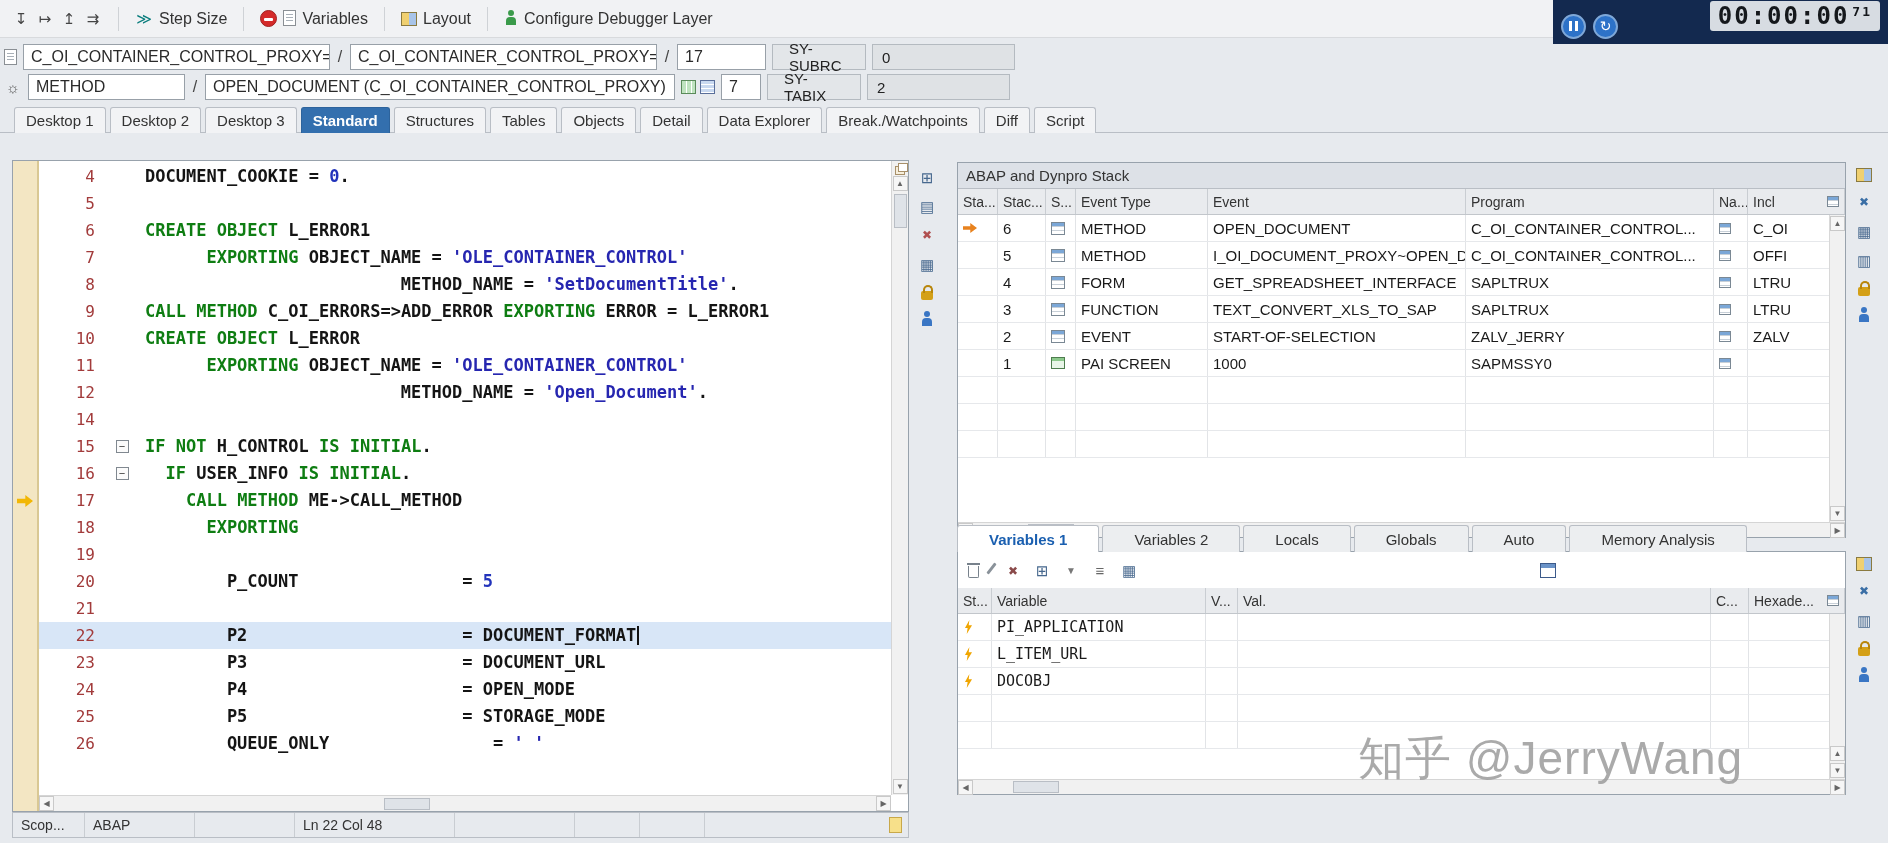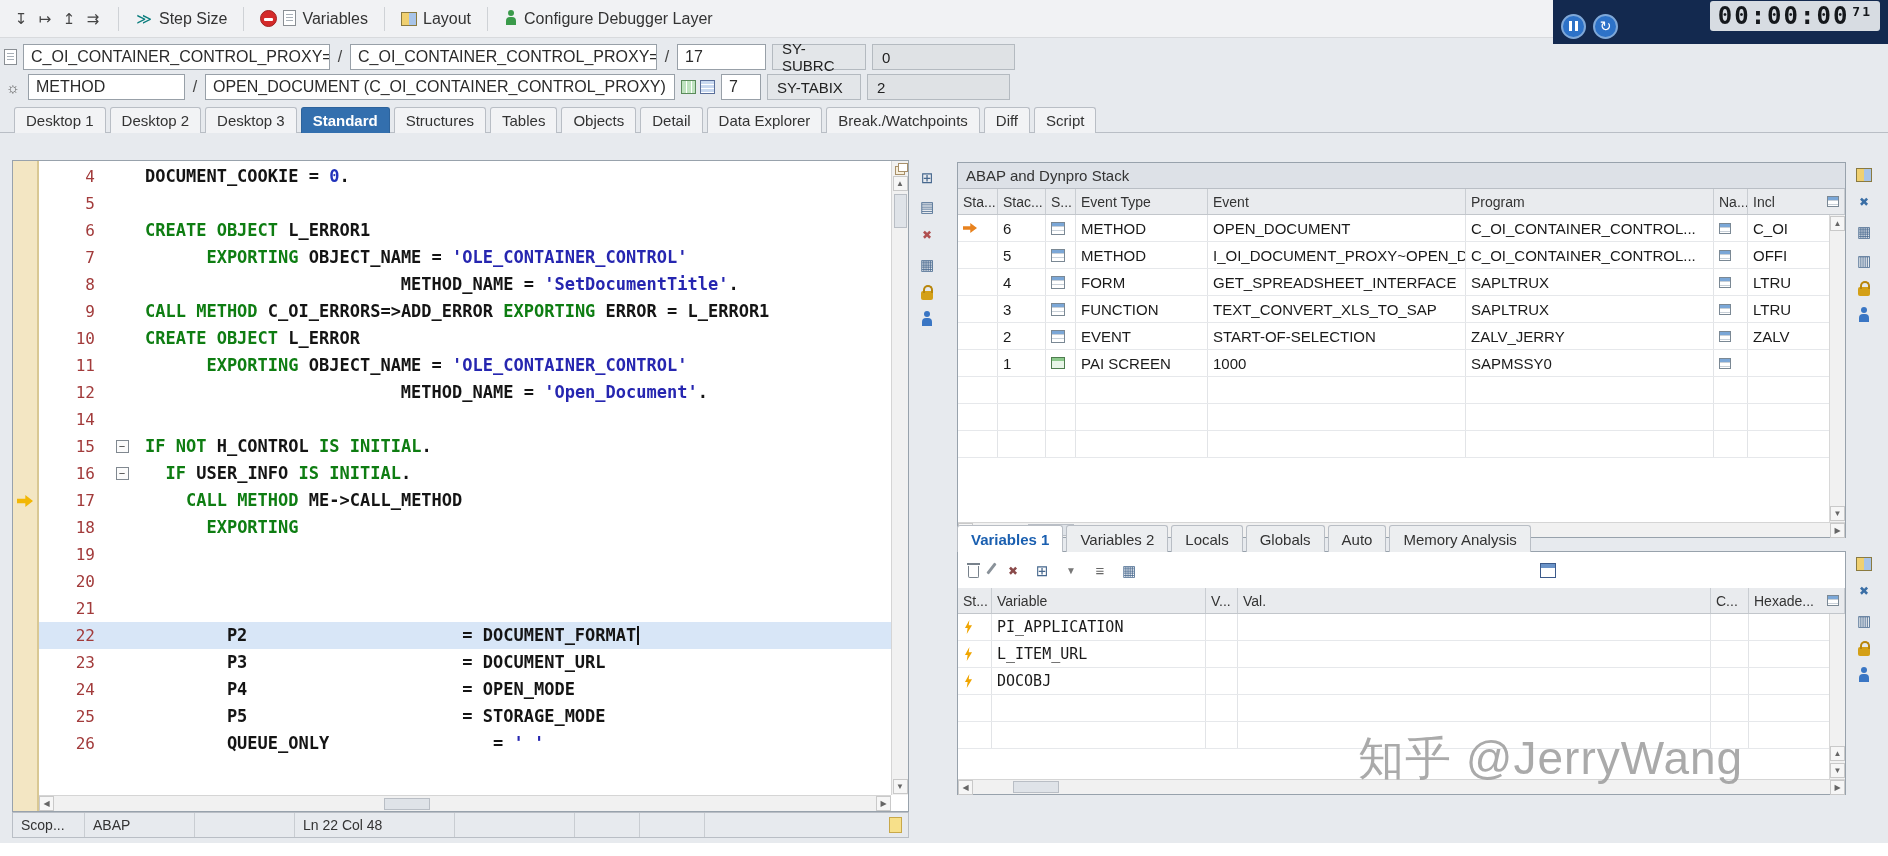--- a/index.html
+++ b/index.html
@@ -14,21 +14,21 @@
 .tb-group{display:flex;align-items:center;gap:6px;padding:2px 4px;cursor:default}
 .tb-label{font-size:16px;color:#333;white-space:nowrap}
 .ic{display:inline-flex;align-items:center;justify-content:center;width:18px;height:18px;
   font-size:15px;line-height:1;flex:0 0 auto}
 
 
 .frow{position:absolute;left:4px;display:flex;align-items:center;gap:6px;height:26px}
 .frow-1{top:44px}.frow-2{top:74px}
 .field{height:26px;border:1px solid #98a0a8;background:#fff;display:flex;align-items:center;
   padding:0 7px;font-size:16px;color:#2a2a2a;overflow:hidden;white-space:nowrap}
-.flabel{height:26px;border:1px solid #b4bac0;background:#e3e6e9;display:flex;align-items:center;padding:0 9px}
+.flabel{height:26px;border:1px solid #b4bac0;background:#e3e6e9;display:flex;align-items:center;padding:0 16px}
 .fvalue{height:26px;border:1px solid #b4bac0;background:#dfe2e5;display:flex;align-items:center;padding:0 9px}
 .fsep{font-size:16px;color:#444;width:8px;text-align:center}
 
 
 .tabs{position:absolute;left:14px;top:107px;height:26px;display:flex;gap:4px;z-index:2}
 .tab{height:26px;padding:0 11px;display:flex;align-items:center;border:1px solid #b9bec5;
   border-bottom:none;border-radius:3px 3px 0 0;background:#f2f3f5;font-size:15px;color:#333;cursor:pointer;white-space:nowrap}
 .tab.active{background:#336fae;color:#fff;border-color:#2d639c;font-weight:bold}
 .tabs-underline{position:absolute;left:0;top:132px;width:100%;height:1px;background:#b9bec5}
 
@@ -82,21 +82,21 @@
 .g-cell{display:flex;align-items:center;padding:0 5px;border-right:1px solid #e2e4e7;
   font-size:15px;color:#1a1a1a;overflow:hidden;white-space:nowrap}
 .stack-arrow{width:14px;height:10px;background:#e8821e;
   clip-path:polygon(0 32%,52% 32%,52% 0,100% 50%,52% 100%,52% 68%,0 68%)}
 .side-vscroll{position:absolute;right:0;width:16px;background:#f1f1f1;border-left:1px solid #d8d8d8;
   display:flex;flex-direction:column;align-items:center}
 .panel-hscroll{margin-top:auto;height:15px;background:#f1f1f1;border-top:1px solid #d5d5d5;
   display:flex;align-items:center;flex:0 0 15px}
 
 .vars-tabs{position:absolute;left:957px;top:525px;display:flex;gap:3px;z-index:2}
-.vtab{height:27px;padding:0 13px;display:flex;align-items:center;border:1px solid #b9bec5;
+.vtab{height:27px;padding:0 31px;display:flex;align-items:center;border:1px solid #b9bec5;
   border-bottom:none;border-radius:3px 3px 0 0;background:#eceef0;font-size:15px;color:#333;cursor:pointer}
 .vtab.active{background:#fff;color:#1a5fb0;font-weight:bold}
 .vars-panel{position:absolute;left:957px;top:551px;width:889px;height:244px;border:1px solid #98a2ac;
   background:#fff;display:flex;flex-direction:column}
 .var-toolbar{display:flex;align-items:center;gap:11px;padding:8px 10px 7px;flex:0 0 36px}
 .save-slot{margin-left:auto;margin-right:279px;display:flex}
 
 
 .strip{position:absolute;width:28px;display:flex;flex-direction:column;align-items:center;gap:11px;padding-top:4px}
 .strip-editor{left:913px;top:164px}
@@ -255,21 +255,21 @@
         <div class="code-line"><div class="lnum">9</div><div class="fold-col"></div><div class="ctext"><span class="tk-k">CALL METHOD</span><span class="tk-i"> C_OI_ERRORS=&gt;ADD_ERROR </span><span class="tk-k">EXPORTING</span><span class="tk-i"> ERROR = L_ERROR1</span></div></div>
         <div class="code-line"><div class="lnum">10</div><div class="fold-col"></div><div class="ctext"><span class="tk-k">CREATE OBJECT</span><span class="tk-i"> L_ERROR</span></div></div>
         <div class="code-line"><div class="lnum">11</div><div class="fold-col"></div><div class="ctext"><span class="tk-k">      EXPORTING</span><span class="tk-i"> OBJECT_NAME = </span><span class="tk-l">'OLE_CONTAINER_CONTROL'</span></div></div>
         <div class="code-line"><div class="lnum">12</div><div class="fold-col"></div><div class="ctext"><span class="tk-i">                         METHOD_NAME = </span><span class="tk-l">'Open_Document'</span><span class="tk-i">.</span></div></div>
         <div class="code-line"><div class="lnum">14</div><div class="fold-col"></div><div class="ctext"></div></div>
         <div class="code-line"><div class="lnum">15</div><div class="fold-col"><span class="fold-box">−</span></div><div class="ctext"><span class="tk-k">IF NOT</span><span class="tk-i"> H_CONTROL </span><span class="tk-k">IS INITIAL</span><span class="tk-i">.</span></div></div>
         <div class="code-line"><div class="lnum">16</div><div class="fold-col"><span class="fold-box">−</span></div><div class="ctext"><span class="tk-i">  </span><span class="tk-k">IF</span><span class="tk-i"> USER_INFO </span><span class="tk-k">IS INITIAL</span><span class="tk-i">.</span></div></div>
         <div class="code-line"><span class="cur-arrow"></span><div class="lnum">17</div><div class="fold-col"></div><div class="ctext"><span class="tk-i">    </span><span class="tk-k">CALL METHOD</span><span class="tk-i"> ME-&gt;CALL_METHOD</span></div></div>
         <div class="code-line"><div class="lnum">18</div><div class="fold-col"></div><div class="ctext"><span class="tk-i">      </span><span class="tk-k">EXPORTING</span></div></div>
         <div class="code-line"><div class="lnum">19</div><div class="fold-col"></div></div>
-        <div class="code-line"><div class="lnum">20</div><div class="fold-col"></div></div>
+        <div class="code-line"><div class="lnum">20</div><div class="fold-col"></div><div class="ctext"><span class="tk-i">        P_COUNT                = </span><span class="tk-n">5</span></div></div>
         <div class="code-line"><div class="lnum">21</div><div class="fold-col"></div></div>
         <div class="code-line hl"><div class="lnum">22</div><div class="fold-col"></div><div class="ctext"><span class="tk-i">        P2                     = DOCUMENT_FORMAT</span><span class="cursor"></span></div></div>
         <div class="code-line"><div class="lnum">23</div><div class="fold-col"></div><div class="ctext"><span class="tk-i">        P3                     = DOCUMENT_URL</span></div></div>
         <div class="code-line"><div class="lnum">24</div><div class="fold-col"></div><div class="ctext"><span class="tk-i">        P4                     = OPEN_MODE</span></div></div>
         <div class="code-line"><div class="lnum">25</div><div class="fold-col"></div><div class="ctext"><span class="tk-i">        P5                     = STORAGE_MODE</span></div></div>
         <div class="code-line"><div class="lnum">26</div><div class="fold-col"></div><div class="ctext"><span class="tk-i">        QUEUE_ONLY                = </span><span class="tk-l">' '</span></div></div>
       </div>
     <div class="vscroll">
       <span class="css-restore"></span>
       <span class="scroll-btn">▲</span>

